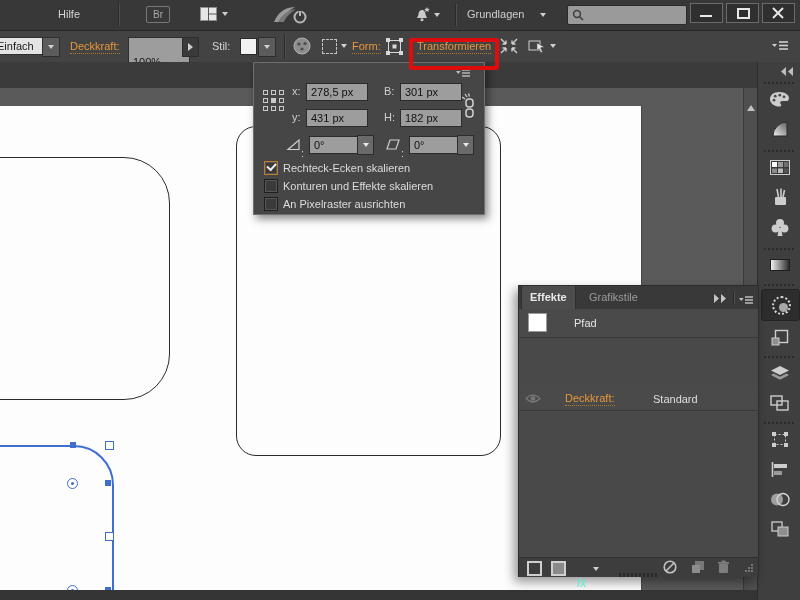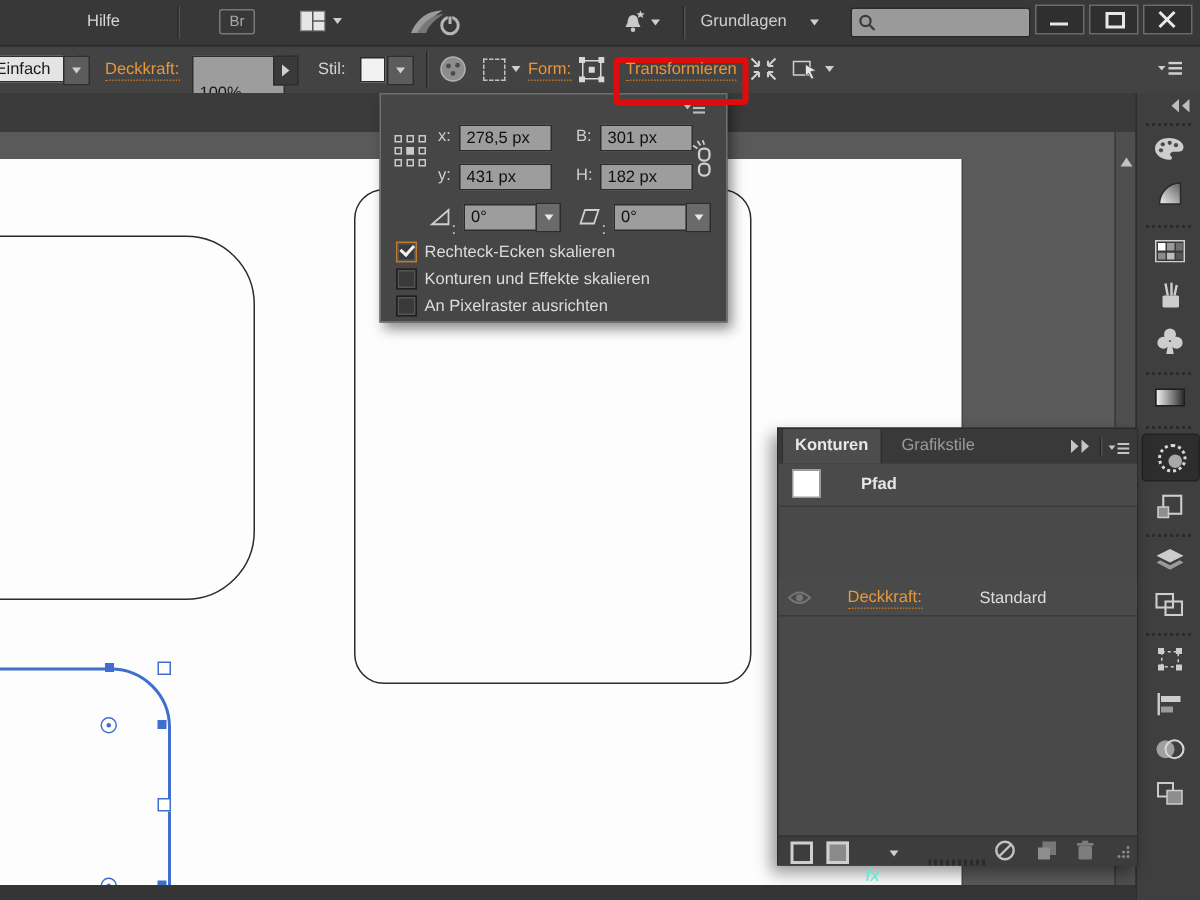--- a/index.html
+++ b/index.html
@@ -49,21 +49,21 @@
   .cb.checked::after{content:"";position:absolute;left:2px;top:1px;width:7px;height:4px;
           border-left:2px solid #f0f0f0;border-bottom:2px solid #f0f0f0;transform:rotate(-48deg);}
   
   #redbox{left:409px;top:38px;width:82px;height:24px;border:4px solid #e00b0b;border-radius:3px;z-index:50;}
   
   #panel{left:518px;top:285px;width:239px;height:290px;background:#494949;border:1px solid #2c2c2c;
          box-shadow:-4px 5px 10px rgba(0,0,0,.4);z-index:20;}
   #panel-tabs{position:absolute;left:0;top:0;width:100%;height:23px;background:#393939;border-bottom:1px solid #2e2e2e;}
   .tab{position:absolute;top:0;height:23px;line-height:23px;padding:0 8px;}
   .tab.active{background:#4d4d4d;color:#e8e8e8;font-weight:bold;border-left:1px solid #2e2e2e;border-right:1px solid #2e2e2e;}
-  .tab.inactive{color:#9b9b9b;margin-left:12px;}
+  .tab.inactive{color:#9b9b9b;}
   .prow{position:absolute;left:0;width:100%;border-bottom:1px solid #3a3a3a;background:#4a4a4a;}
   .swatch{position:absolute;box-sizing:border-box;}
   #panel-bottom{position:absolute;left:0;top:271px;width:100%;height:19px;background:#3d3d3d;border-top:1px solid #303030;}
   .dotgrip{background:repeating-linear-gradient(90deg,#2a2a2a 0 2px,transparent 2px 4px);height:4px;}
   
   #dock{left:757px;top:62px;width:43px;height:538px;background:#3f3f3f;border-left:1px solid #2d2d2d;z-index:15;}
   .dock-btn{position:absolute;left:3px;width:37px;height:26px;display:flex;align-items:center;justify-content:center;}
   .dock-btn.active{background:#2d2d2d;border:1px solid #232323;border-radius:3px;}
   .dock-grip{position:absolute;left:6px;width:30px;border-top:2px dotted #2b2b2b;}
   
@@ -283,42 +283,42 @@
       <span class="abs" style="left:29px;top:117px;color:#dcdcdc;">Konturen und Effekte skalieren</span>
     </div>
     <div>
       <span class="cb" style="left:10px;top:134px;"></span>
       <span class="abs" style="left:29px;top:135px;color:#dcdcdc;">An Pixelraster ausrichten</span>
     </div>
   </div>
 
   <div class="abs" id="panel">
     <div id="panel-tabs">
-      <div class="tab active" style="left:2px;">Konturen</div>
+      <div class="tab active" style="left:2px;">Effekte</div>
       <div class="tab inactive" style="left:62px;">Grafikstile</div>
       <div class="abs" style="left:194px;top:7px;">
         <svg width="16" height="9">
             <path d="M1 0 L6 4.5 L1 9 Z" fill="#c5c5c5"></path>
             <path d="M8 0 L13 4.5 L8 9 Z" fill="#c5c5c5"></path>
           </svg>
       </div>
       <div class="abs vsep" style="left:214px;top:5px;height:13px;"></div>
       <div class="abs" style="left:220px;top:8px;">
         <svg width="14" height="8">
             <path d="M0 2 L4.6 2 L2.3 5 Z" fill="#c5c5c5"></path>
             <line x1="6" y1="1" x2="14" y2="1" stroke="#c5c5c5" stroke-width="1.4"></line>
             <line x1="6" y1="4" x2="14" y2="4" stroke="#c5c5c5" stroke-width="1.4"></line>
             <line x1="6" y1="7" x2="14" y2="7" stroke="#c5c5c5" stroke-width="1.4"></line>
           </svg>
       </div>
     </div>
 
     <div class="prow" style="top:23px;height:28px;">
       <div class="swatch" style="left:9px;top:4px;width:19px;height:19px;background:#fff;border:1px solid #9a9a9a;"></div>
-      <div class="abs" style="left:55px;top:8px;font-weight:bold;color:#e6e6e6;">Pfad</div>
+      <div class="abs" style="left:55px;top:8px;font-weight:normal;color:#e6e6e6;">Pfad</div>
     </div>
 
 
 
     <div class="prow" style="top:100px;height:24px;">
       <svg class="abs" style="left:6px;top:7px;opacity:.35;" width="16" height="11">
           <path d="M1 5.5 Q8 -1.5 15 5.5 Q8 12.5 1 5.5 Z" fill="none" stroke="#c9c9c9" stroke-width="1.2"></path>
           <circle cx="8" cy="5.5" r="2.3" fill="#c9c9c9"></circle>
         </svg>
       <span class="abs orange-link" style="left:46px;top:6px;">Deckkraft:</span>

